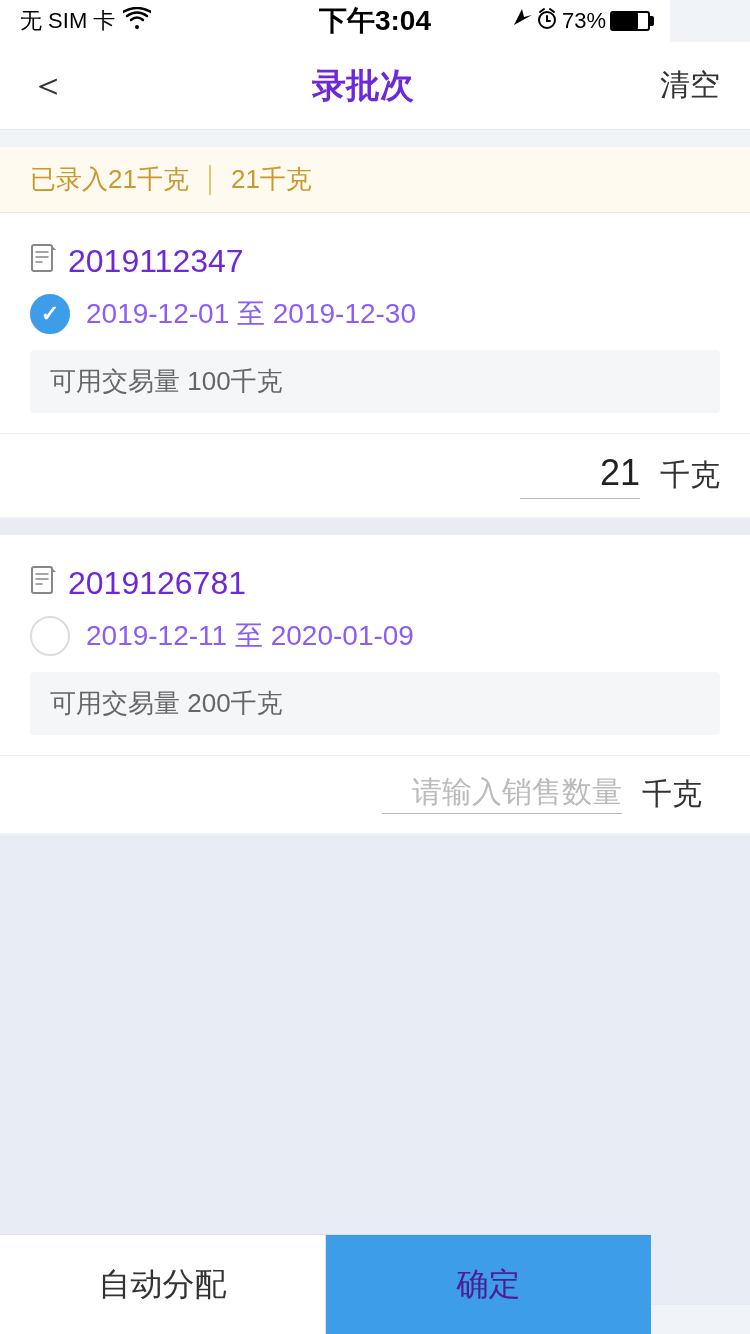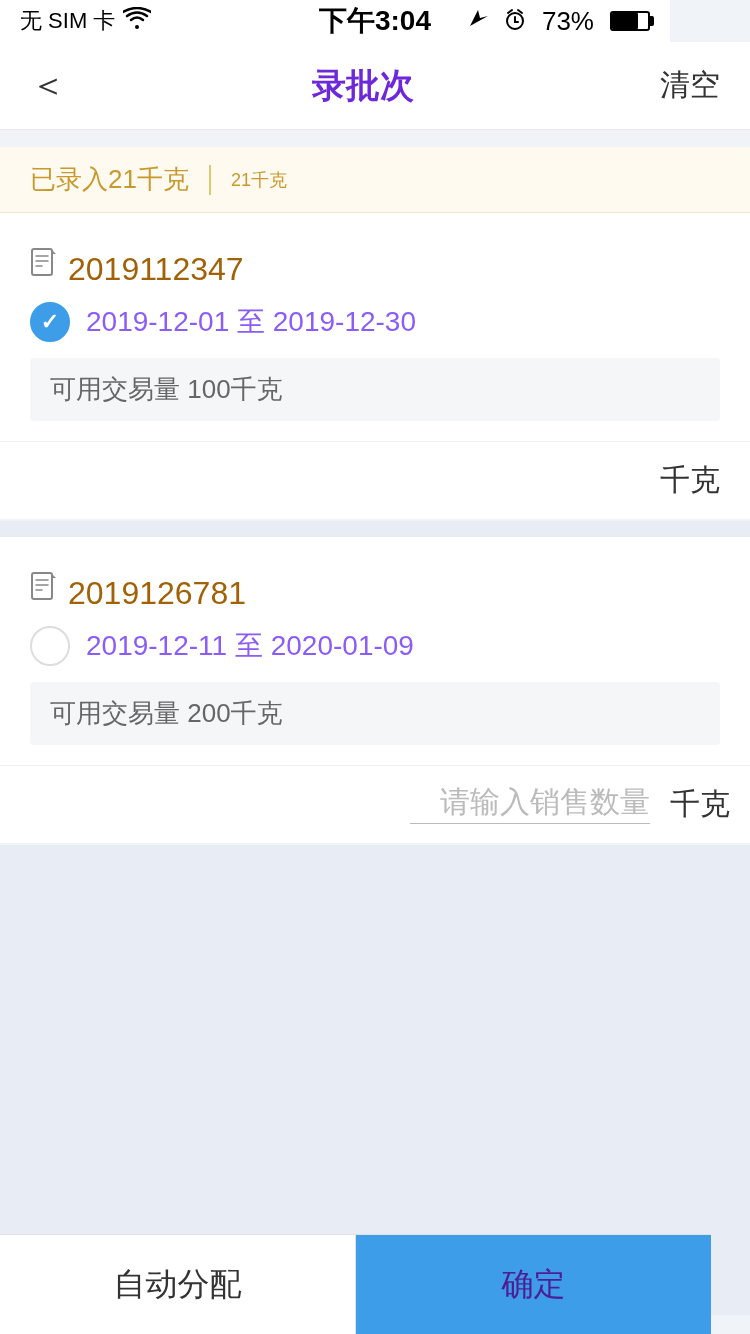--- a/index.html
+++ b/index.html
@@ -34,22 +34,22 @@
     .status-center {
       font-size: 28px;
       font-weight: 700;
       position: absolute;
       left: 50%;
       transform: translateX(-50%);
     }
     .status-right {
       display: flex;
       align-items: center;
-      gap: 16px;
-      font-size: 26px;
+      gap: 4px;
+      font-size: 22px;
     }
     .battery-icon {
       width: 40px;
       height: 20px;
       border: 2px solid #000;
       border-radius: 3px;
       position: relative;
       display: inline-flex;
       align-items: center;
     }
@@ -113,21 +113,21 @@
     .info-label {
       font-size: 26px;
       color: #c89a2e;
     }
     .info-divider {
       width: 2px;
       height: 30px;
       background: #e0c870;
     }
     .info-value {
-      font-size: 18px;
+      font-size: 26px;
       color: #c89a2e;
     }
 
     
     .card {
       background: #fff;
       margin-bottom: 2px;
     }
 
     
@@ -141,23 +141,22 @@
       align-items: center;
       gap: 10px;
       margin-bottom: 14px;
     }
     .batch-doc-icon {
       font-size: 30px;
       color: #666;
     }
     .batch-id {
       font-size: 32px;
-      color: #a16207;
+      color: #6d28d9;
       font-weight: 500;
-      margin-top: 8px;
     }
 
     .batch-date-row {
       display: flex;
       align-items: center;
       gap: 16px;
       margin-bottom: 16px;
     }
     .radio-circle {
       width: 40px;
@@ -236,21 +235,21 @@
       width: 750px;
       height: 16px;
       background: #e8edf5;
     }
 
     
     .input-row {
       display: flex;
       align-items: center;
       justify-content: flex-end;
-      padding: 18px 20px;
+      padding: 18px 48px;
       gap: 20px;
       background: #fff;
       border-top: 1px solid #f0f0f0;
     }
     .qty-input {
       border: none;
       outline: none;
       font-size: 30px;
       color: #bbb;
       text-align: right;
@@ -276,21 +275,21 @@
       background: #e8edf5;
       height: 470px;
       width: 750px;
     }
 
     
     .bottom-bar {
       position: fixed;
       bottom: 0;
       left: 0;
-      width: 711px;
+      width: 651px;
       height: 100px;
       display: flex;
       background: #fff;
       border-top: 1px solid #e0e0e0;
     }
     .btn-auto {
       flex: 1;
       display: flex;
       align-items: center;
       justify-content: center;
@@ -375,20 +374,24 @@
       <span class="batch-id">2019112347</span>
     </div>
     <div class="batch-date-row">
       <div class="radio-circle checked"></div>
       <span class="batch-date">2019-12-01 至 2019-12-30</span>
     </div>
     <div class="batch-qty-bar">可用交易量 100千克</div>
   </div>
 
   <div class="amount-row">
+    <div class="amount-wrapper">
+      <input class="amount-input" type="text" value="21" style="">
+      <div class="amount-underline"></div>
+    </div>
     <span class="amount-unit">千克</span>
   </div>
 </div>
 
 <div class="section-sep"></div>
 
 <div class="card">
   <div class="batch-item">
     <div class="batch-header">
       <span class="batch-doc-icon">

